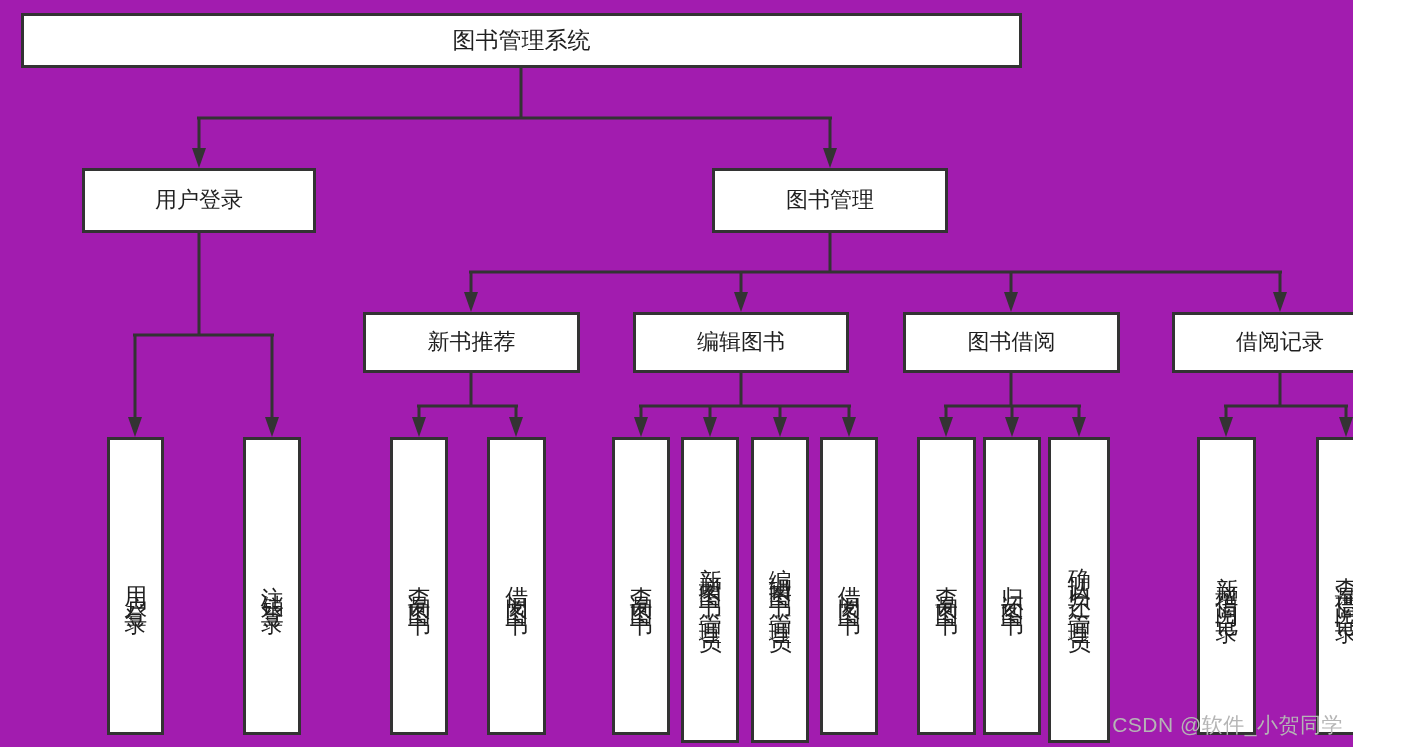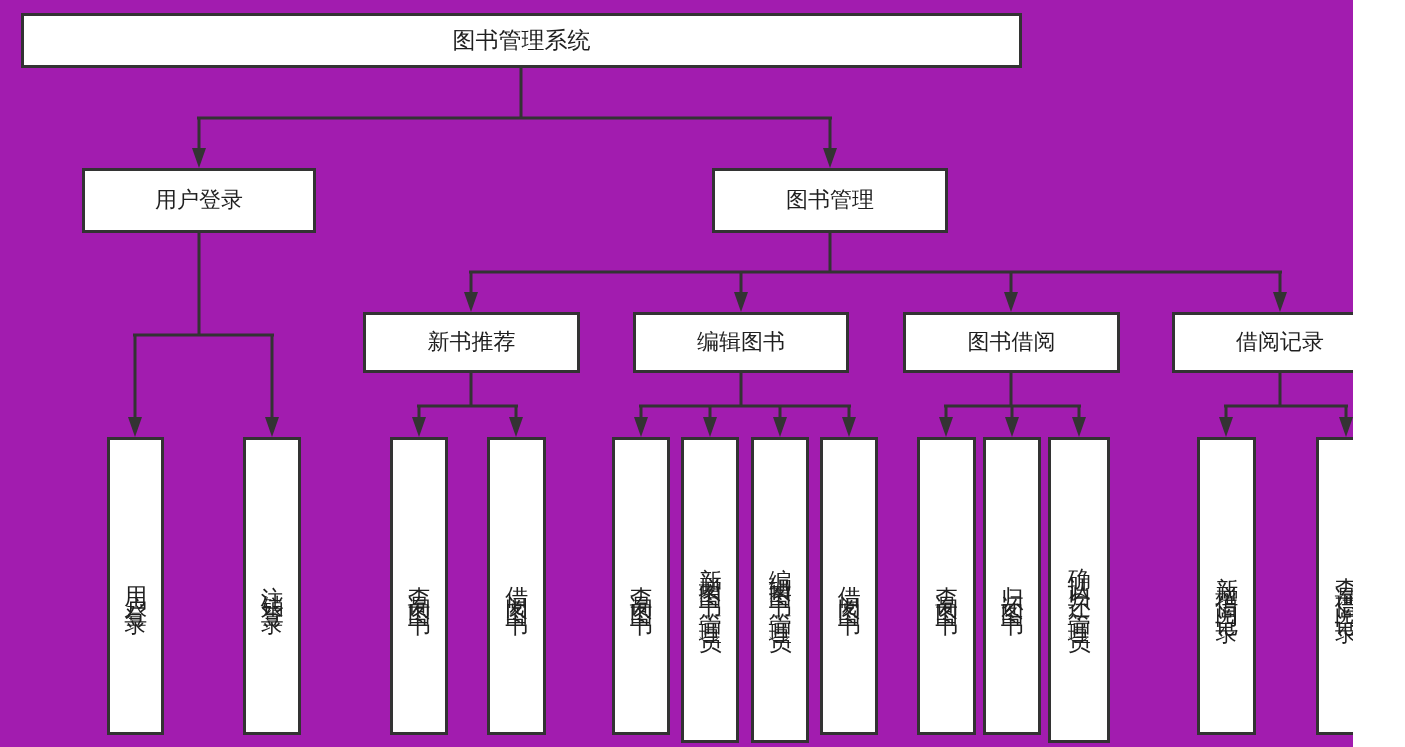--- a/index.html
+++ b/index.html
@@ -142,14 +142,15 @@
   <div class="node v" style="left:751px; top:437px; width:58px; height:306px;">编辑图书（管理员）</div>
   <div class="node v" style="left:820px; top:437px; width:58px; height:298px;">借阅图书</div>
 
   <div class="node v" style="left:917px; top:437px; width:59px; height:298px;">查询图书</div>
   <div class="node v" style="left:983px; top:437px; width:58px; height:298px;">归还图书</div>
   <div class="node v" style="left:1048px; top:437px; width:62px; height:306px;">确认归还（管理员）</div>
 
   <div class="node v" style="left:1197px; top:437px; width:59px; height:298px;">新增借阅记录</div>
   <div class="node v" style="left:1316px; top:437px; width:60px; height:298px;">查询借阅记录</div>
 
+  <div class="watermark">CSDN @软件_小贺同学</div>
 
 </div>
 
 </body></html>

